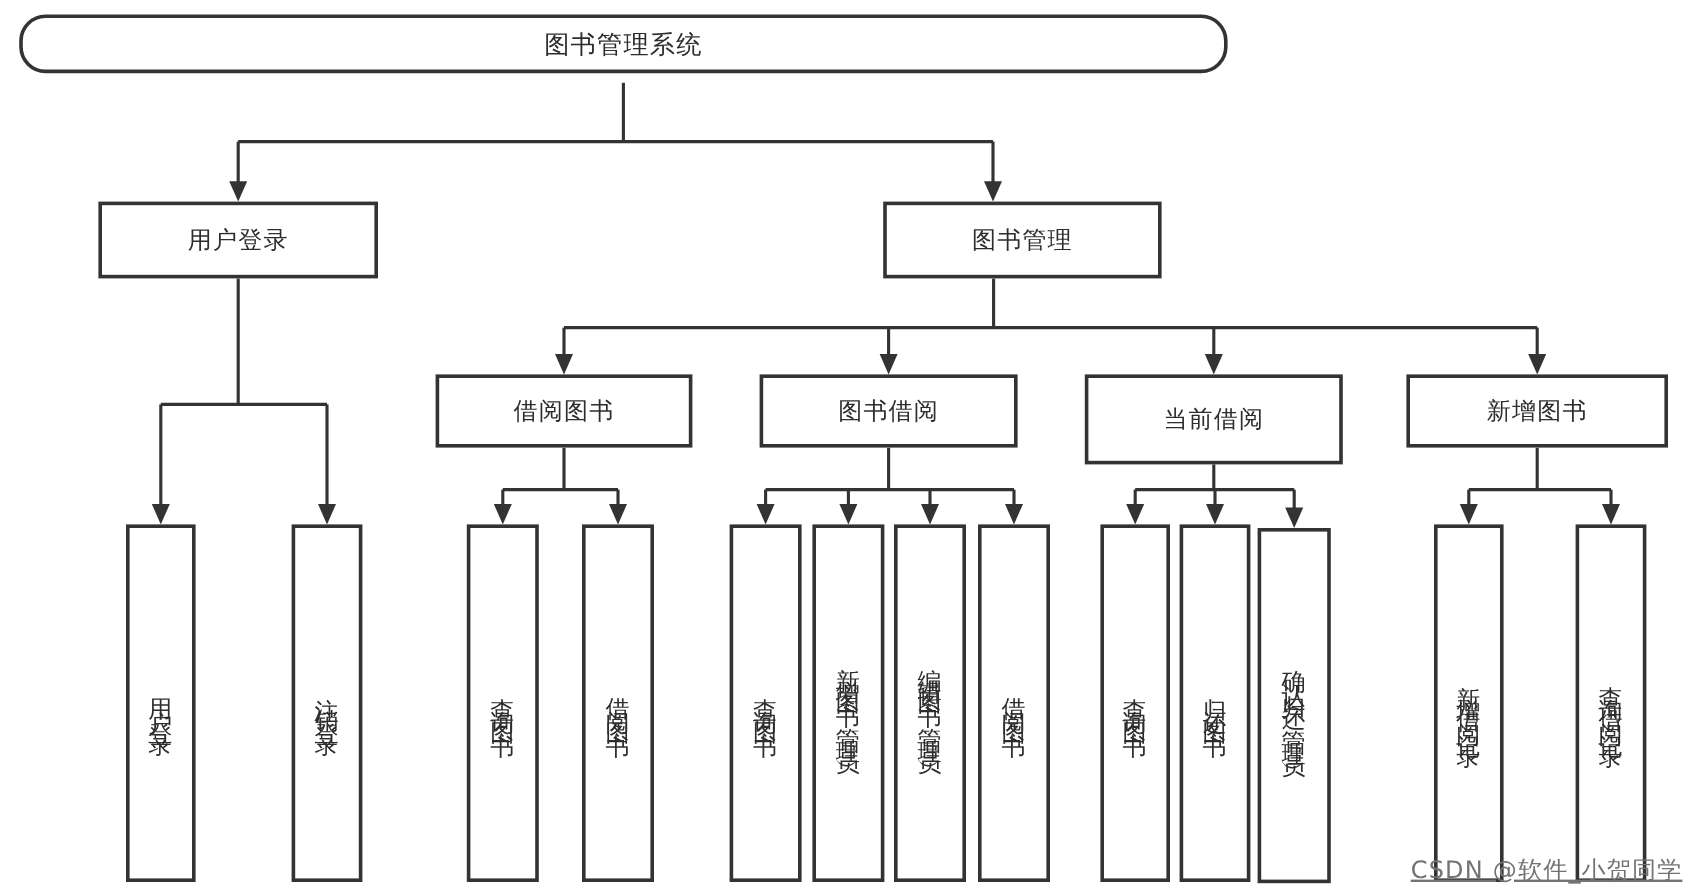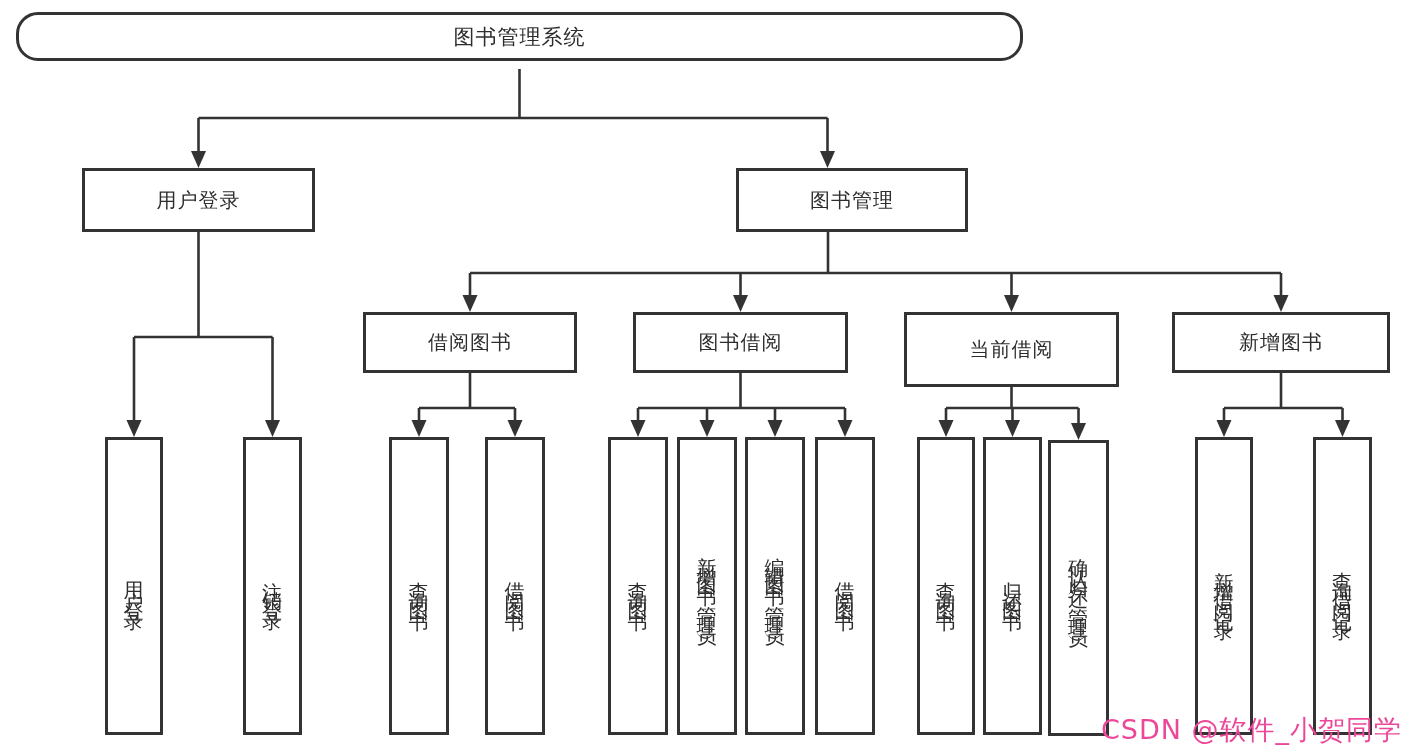--- a/index.html
+++ b/index.html
@@ -69,24 +69,25 @@
   #l-return-book   { left: 983px;  width: 59px; }
   #l-confirm-return{ left: 1048px; top: 440px; width: 61px; height: 296px; }
   #l-add-record    { left: 1195px; width: 58px; }
   #l-query-record  { left: 1313px; width: 59px; }
 
   .watermark {
     position: absolute;
     right: 3px;
     top: 712px;
     z-index: 5;
-    font-size: 27px;
+    font-size: 20px;
     letter-spacing: 1px;
-    color: #ec4899;
+    color: #737373;
     white-space: nowrap;
+    text-decoration: underline;
   }
 </style>
 </head>
 <body>
 
 <div class="canvas">
 
   <svg class="connectors" width="1405" height="747" viewBox="0 0 1405 747">
       <path d="M519.5 69 V118" stroke="#333333" stroke-width="2.6" fill="none"></path>
       <path d="M198.5 118 H827.5" stroke="#333333" stroke-width="2.6" fill="none"></path>

